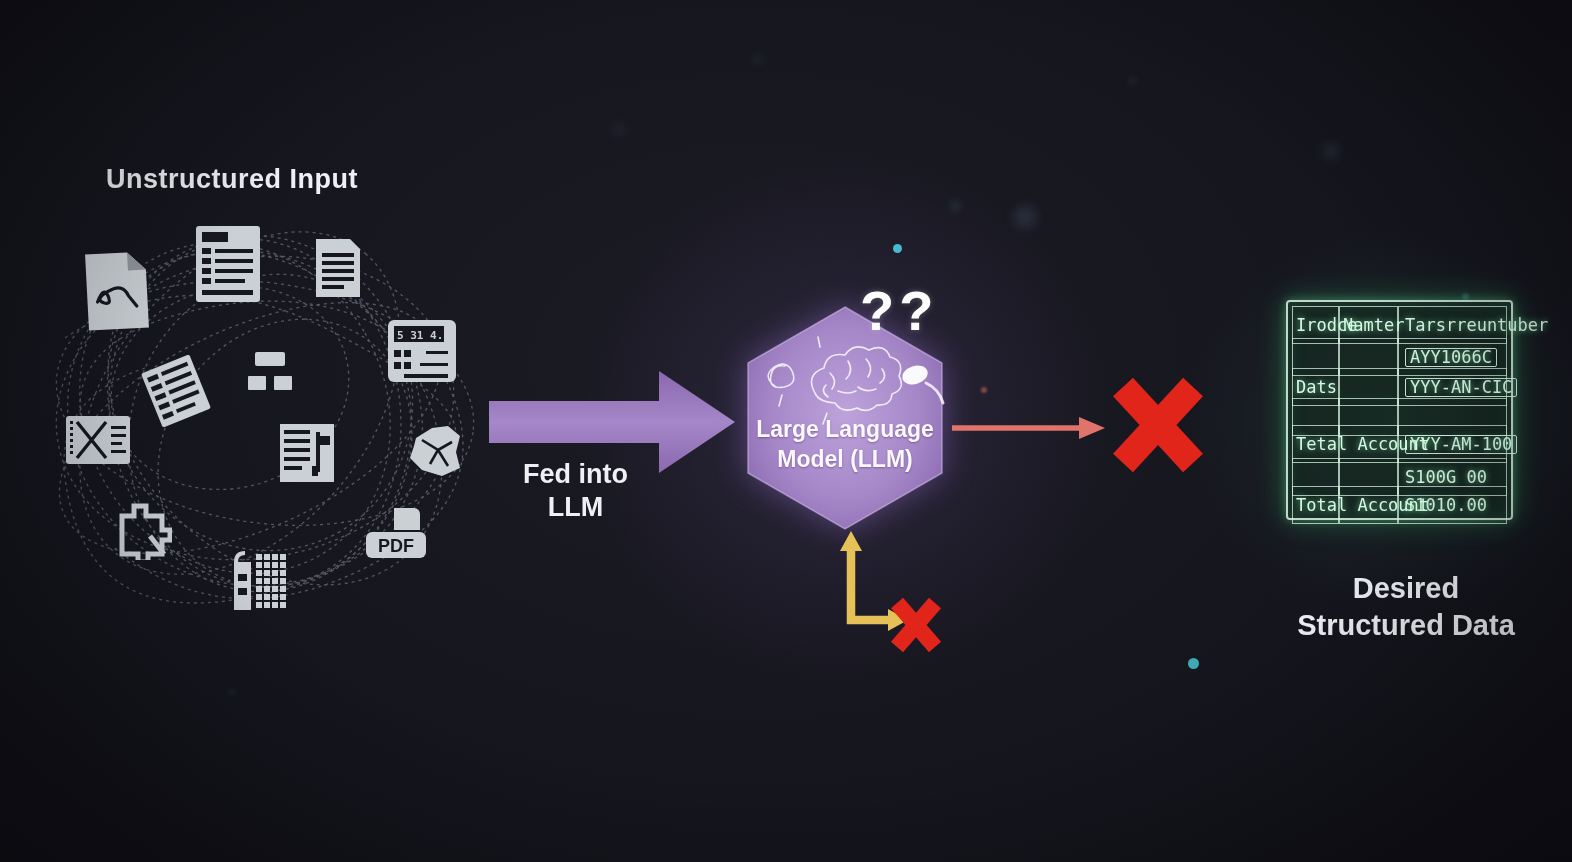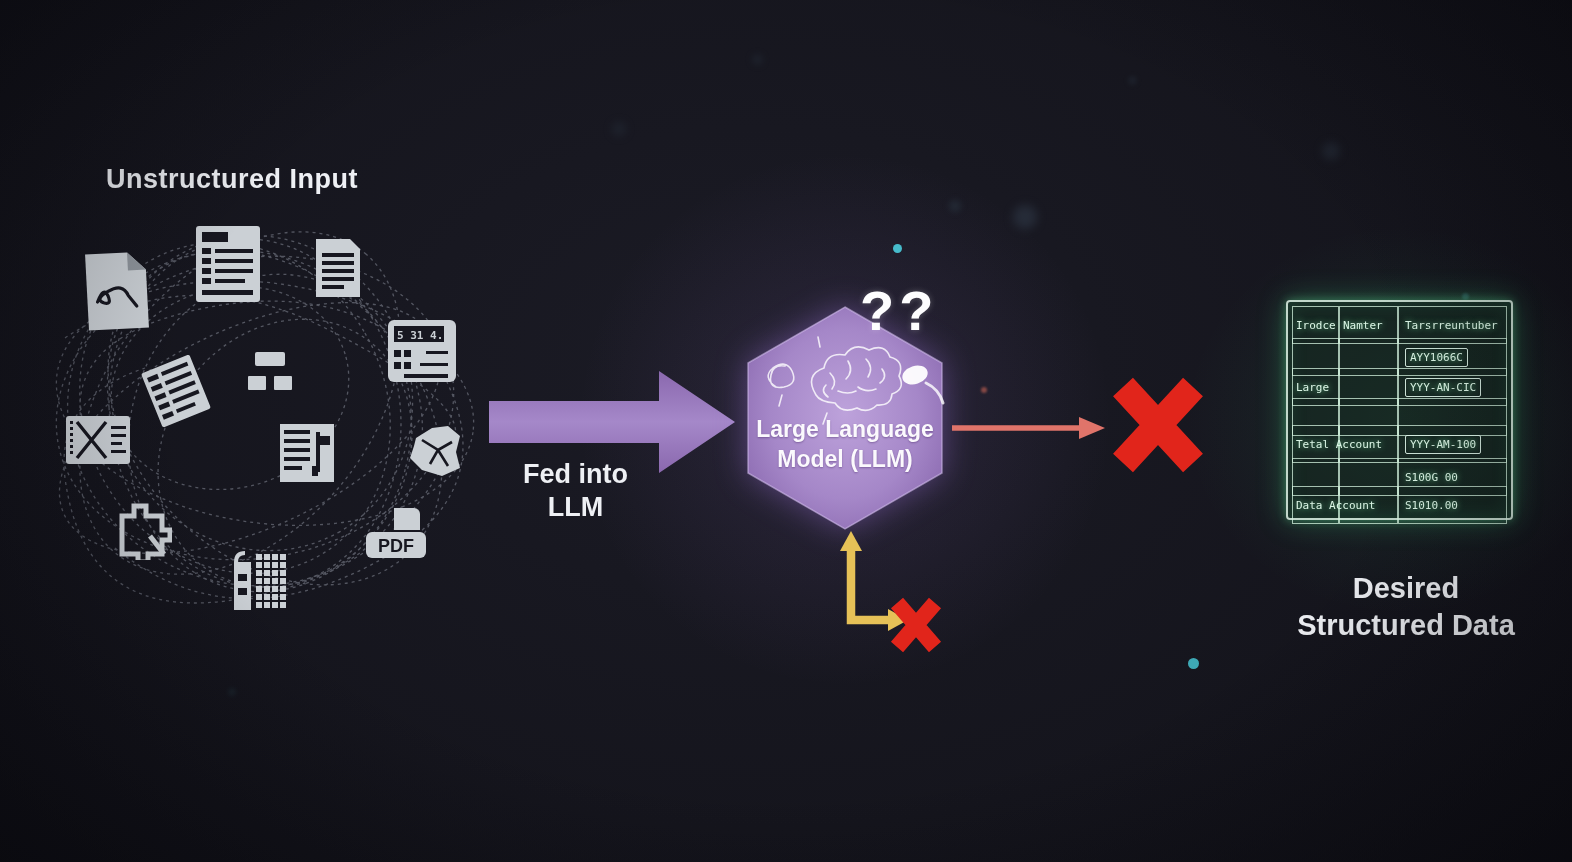--- a/index.html
+++ b/index.html
@@ -44,21 +44,21 @@
 
   
   #struct-table{
     left:1286px;top:300px;padding:4px;border:2px solid rgba(226,248,234,.85);border-radius:4px;
     background:rgba(22,44,33,.55);
     box-shadow:0 0 30px rgba(70,230,140,.30),0 0 10px rgba(120,250,170,.35), inset 0 0 20px rgba(70,230,140,.15);
   }
   #struct-table .grid{display:grid;grid-template-columns:47px 59px 109px;grid-template-rows:32px 30px 30px 27px 33px 28px 28px;}
   .tcell{
     border:1px solid rgba(213,244,224,.75);display:flex;align-items:center;padding:18px 3px;
-    font-family:"DejaVu Sans Mono",monospace;font-size:11px;color:#dcf6e6;
+    font-family:"DejaVu Sans Mono",monospace;font-size:17px;color:#dcf6e6;
     text-shadow:0 0 6px rgba(120,240,170,.8);white-space:nowrap;overflow:visible;
   }
   .tcell.val{justify-content:flex-start;padding-left:6px;}
   .tcell .box{border:1.5px solid rgba(228,250,238,.9);border-radius:2px;padding:0 4px;line-height:17px;}
   .tcell.label{z-index:2;}
 
   #desired-caption{left:1278px;top:570px;width:256px;text-align:center;font-size:29px;line-height:37px;}
 
   
   .dot{position:absolute;border-radius:50%;pointer-events:none;}
@@ -324,41 +324,41 @@
       <div class="tcell label">Irodce</div>
       <div class="tcell">Namter</div>
       <div class="tcell val">Tarsrreuntuber</div>
 
       <div class="tcell"></div>
       <div class="tcell"></div>
       <div class="tcell val">
           <span class="box">AYY1066C</span>
         </div>
 
-      <div class="tcell label">Large</div>
+      <div class="tcell label">Dats</div>
       <div class="tcell"></div>
       <div class="tcell val">
           <span class="box">YYY-AN-CIC</span>
         </div>
 
       <div class="tcell"></div>
       <div class="tcell"></div>
       <div class="tcell"></div>
 
       <div class="tcell label">Tetal Account</div>
       <div class="tcell"></div>
       <div class="tcell val">
           <span class="box">YYY-AM-100</span>
         </div>
 
       <div class="tcell"></div>
       <div class="tcell"></div>
       <div class="tcell val">S100G 00</div>
 
-      <div class="tcell label">Data Account</div>
+      <div class="tcell label">Total Account</div>
       <div class="tcell"></div>
       <div class="tcell val">S1010.00</div>
     </div>
   </div>
 
   <div id="desired-caption" class="abs hd">
     <div>Desired</div>
     <div>Structured Data</div>
   </div>
 

